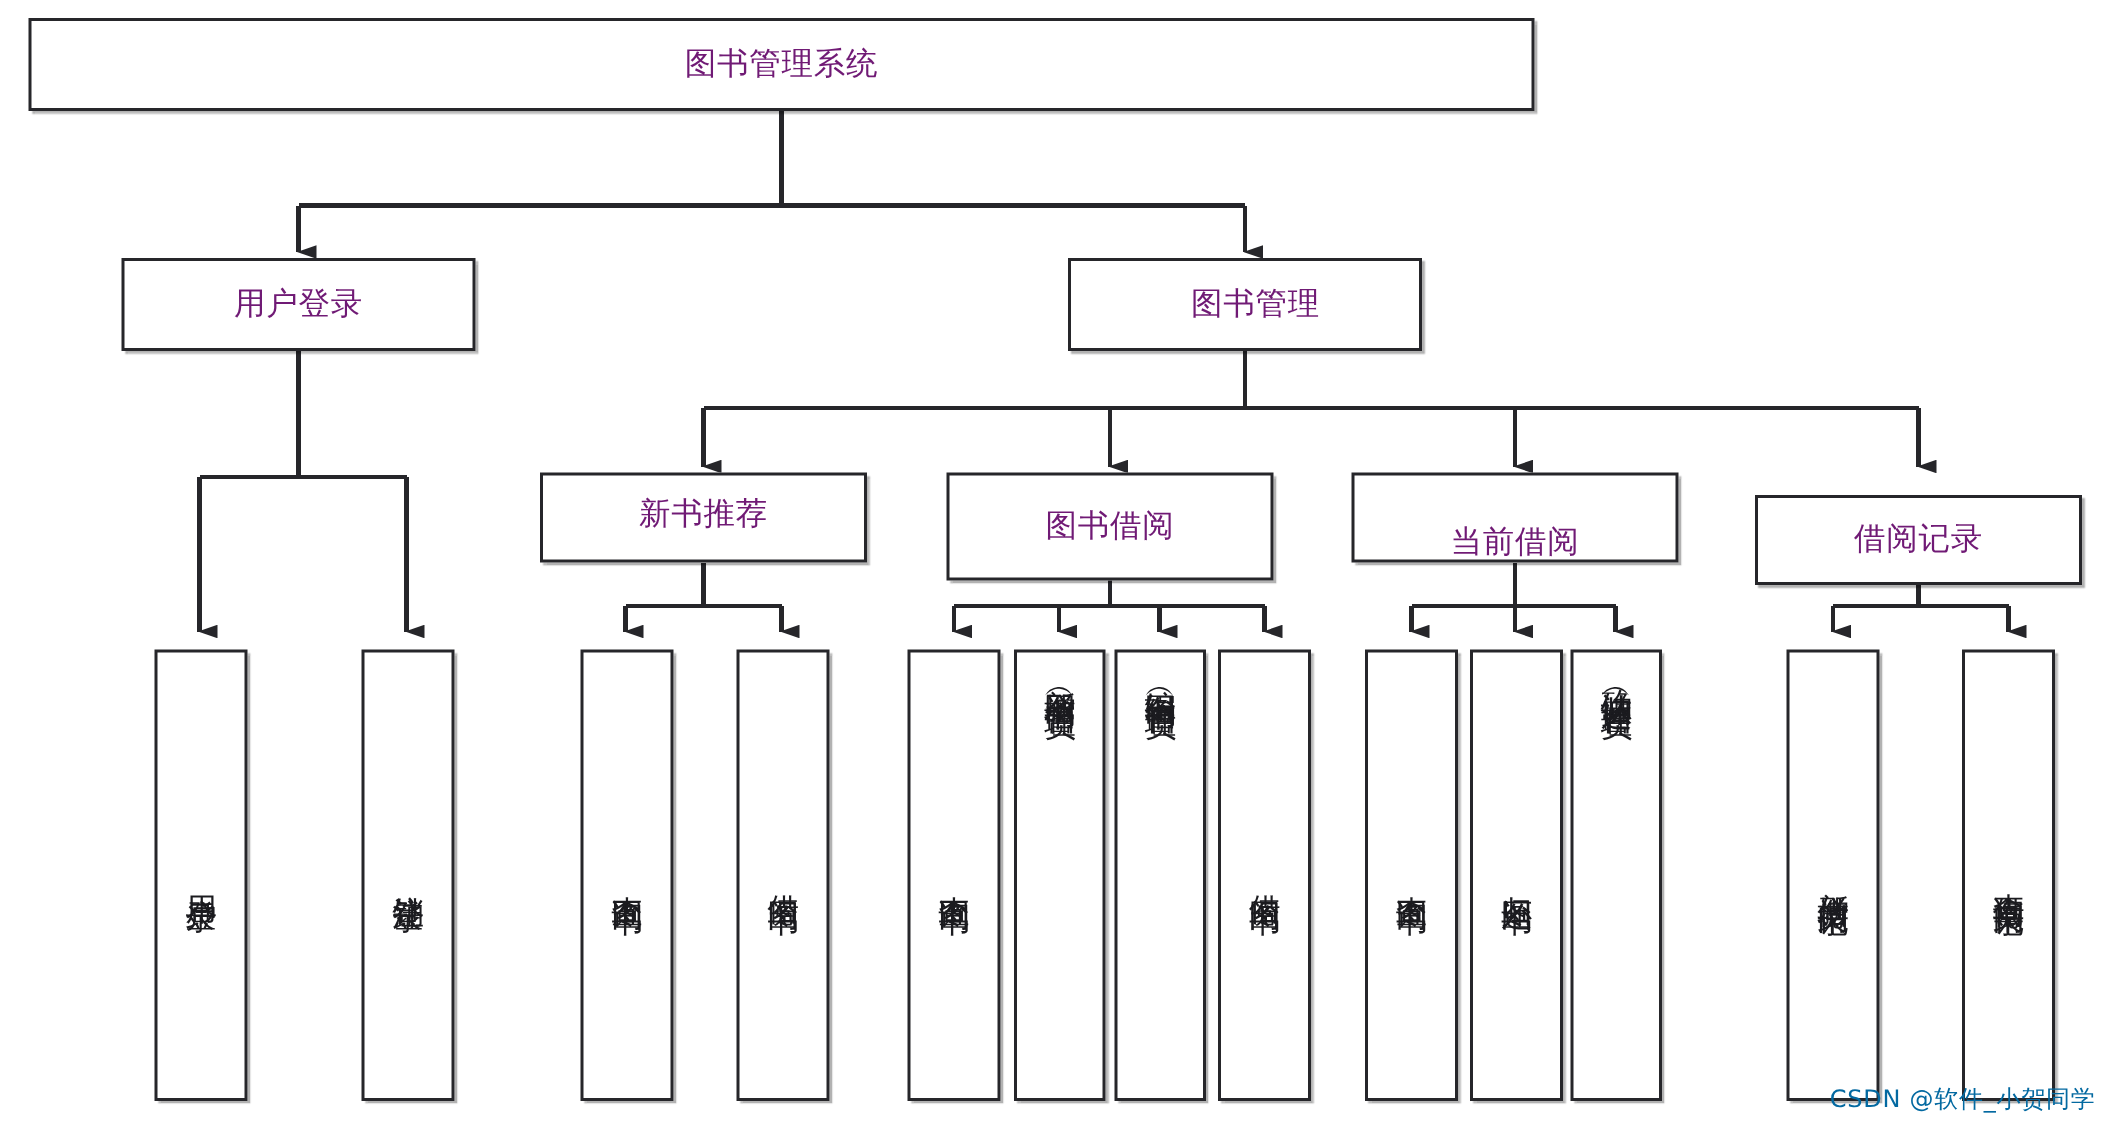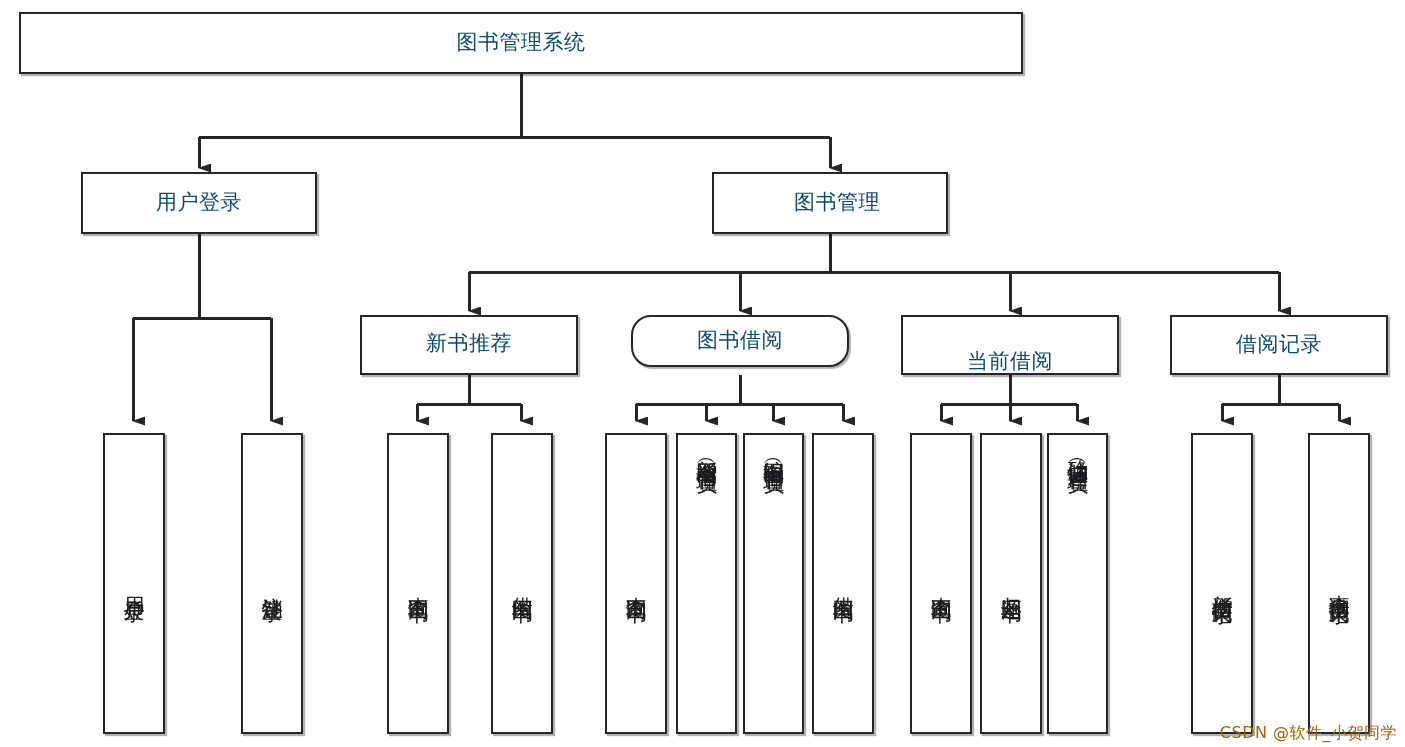--- a/index.html
+++ b/index.html
@@ -33,21 +33,21 @@
     background: #ffffff;
     border: 2px solid #26262a;
     box-shadow: 2px 2px 1px rgba(0,0,0,0.30);
     display: flex;
     align-items: center;
     justify-content: center;
     overflow: hidden;
   }
   .node-label-h {
     font-size: 21px;
-    color: #0c4a6e;
+    color: #701a75;
     line-height: 1.1;
     letter-spacing: 0.5px;
     white-space: nowrap;
   }
   .node-label-v {
     font-size: 21px;
     color: #1b1b1f;
     writing-mode: vertical-rl;
     text-orientation: upright;
     line-height: 1.25;
@@ -61,21 +61,21 @@
   }
   .leaf-box.center-v {
     align-items: center;
     padding-top: 0;
   }
   #watermark {
     position: absolute;
     right: 8px;
     bottom: 3px;
     font-size: 16px;
-    color: #a16207;
+    color: #0369a1;
     letter-spacing: 0.5px;
     white-space: nowrap;
     user-select: none;
   }
 </style>
 </head>
 <body>
 
 <div id="diagram-root">
 
@@ -140,29 +140,29 @@
   </div>
 
   <div class="node-box" style="left:712px; top:172px; width:236px; height:62px;padding-left:14px;">
     <span class="node-label-h">图书管理</span>
   </div>
 
   <div class="node-box" style="left:360px; top:315px; width:218px; height:60px;font-family:Liberation Mono, monospace;">
     <span class="node-label-h">新书推荐</span>
   </div>
 
-  <div class="node-box" style="left:631px; top:315px; width:218px; height:52px;border-radius:20px;">
+  <div class="node-box" style="left:631px; top:315px; width:218px; height:72px;">
     <span class="node-label-h">图书借阅</span>
   </div>
 
   <div class="node-box" style="left:901px; top:315px; width:218px; height:60px;align-items:flex-end;">
     <span class="node-label-h">当前借阅</span>
   </div>
 
-  <div class="node-box" style="left:1170px; top:315px; width:218px; height:60px;">
+  <div class="node-box" style="left:1170px; top:330px; width:218px; height:60px;">
     <span class="node-label-h">借阅记录</span>
   </div>
 
   <div class="node-box leaf-box center-v" style="left:103px; top:433px; width:62px; height:301px;">
     <span class="node-label-v">用户登录</span>
   </div>
   <div class="node-box leaf-box center-v" style="left:241px; top:433px; width:62px; height:301px;">
     <span class="node-label-v">注销登录</span>
   </div>
 

